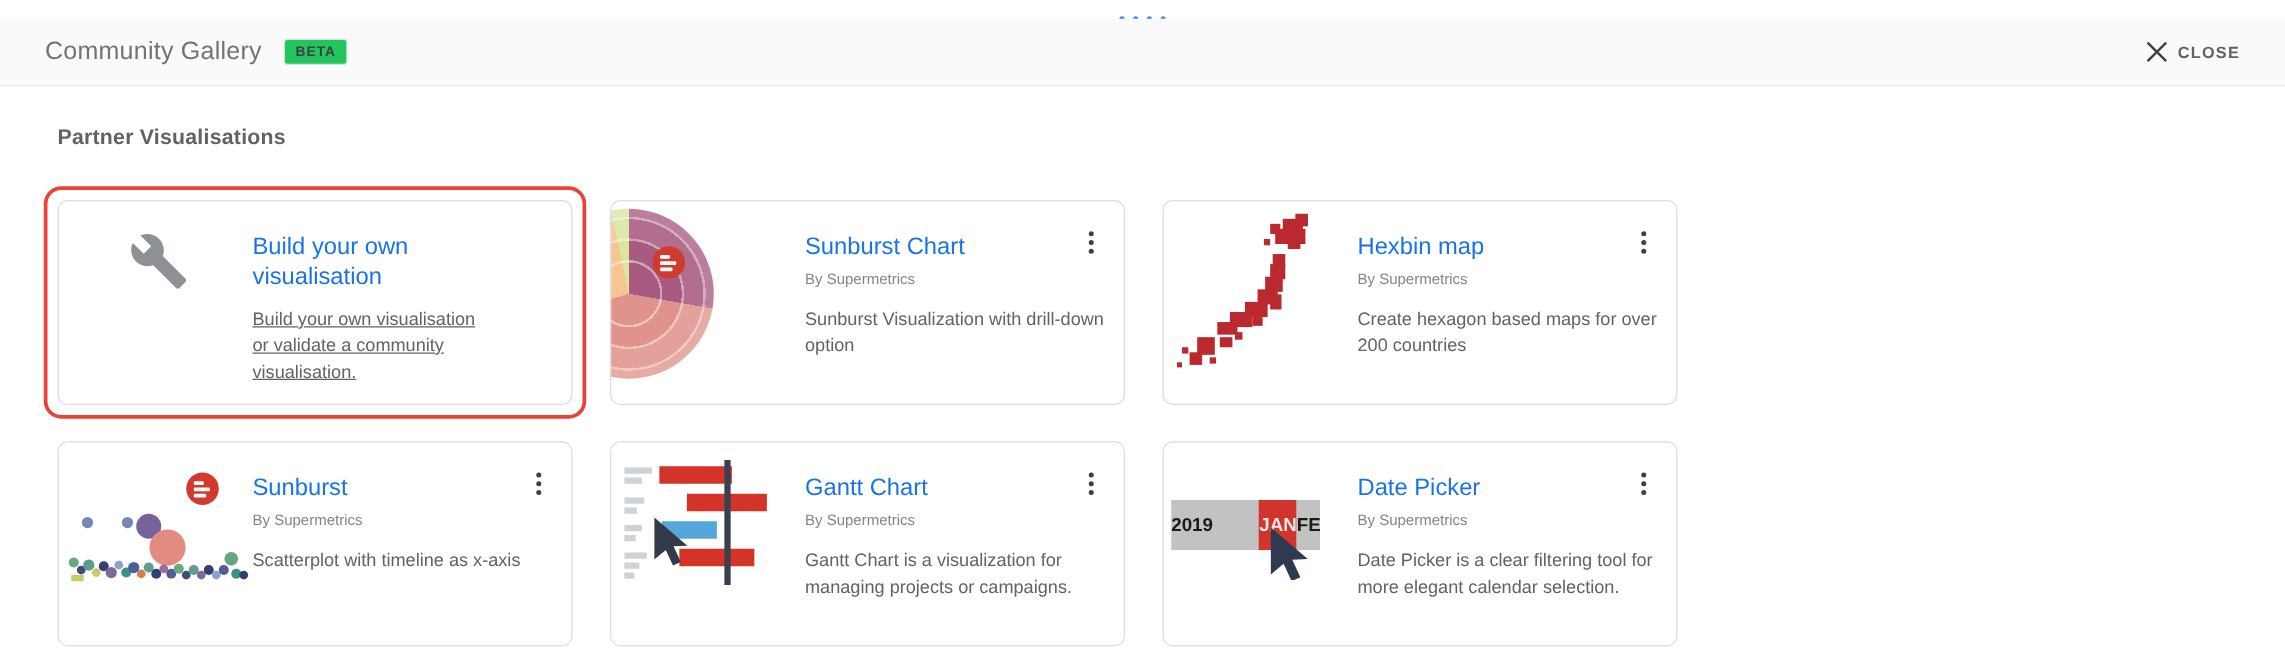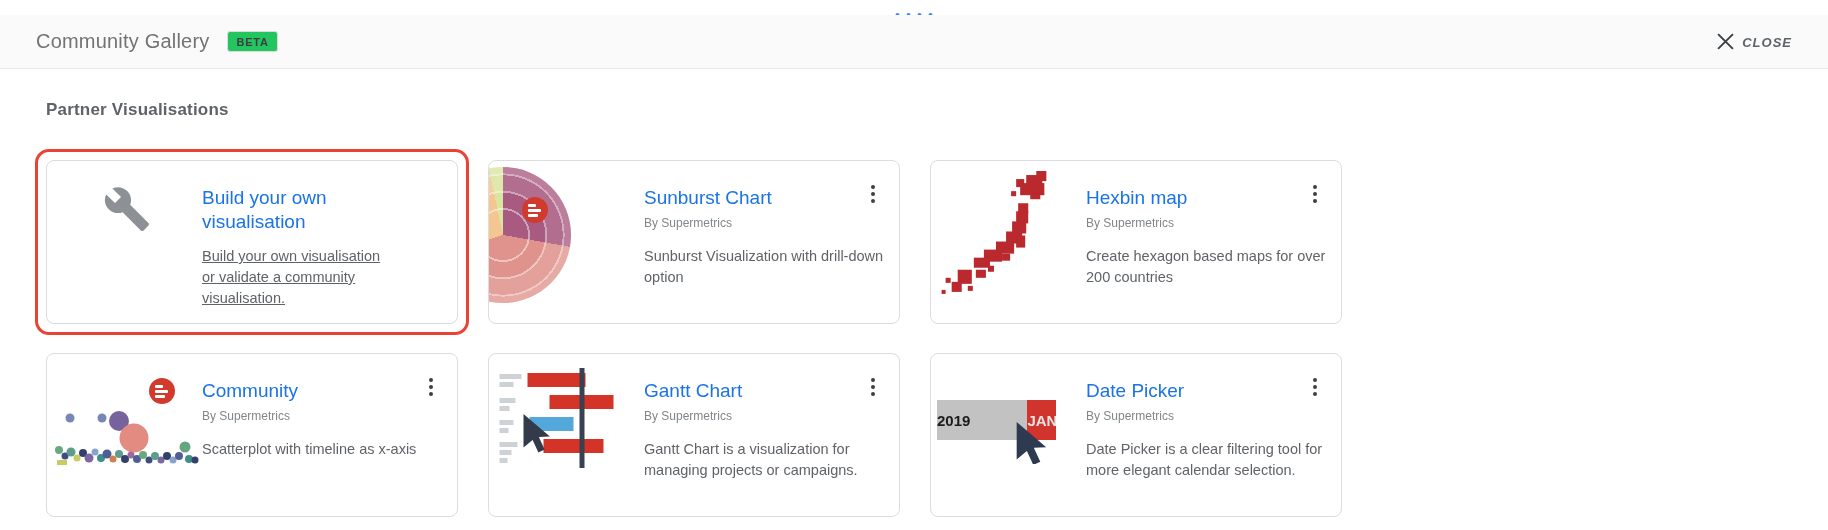--- a/index.html
+++ b/index.html
@@ -11,22 +11,22 @@
     display:flex; gap:7px; cursor:grab; }
   .drag-dots i { width:4px; height:4px; border-radius:50%; background:#4285f4; }
 
   
   .header { position:absolute; top:15px; left:0; right:0; height:54px;
     background:#fafafa; border-bottom:1px solid #e7e9ea;
     display:flex; align-items:center; padding:0 36px; }
   .header-title { font-size:20px; color:#737373; font-weight:400; letter-spacing:.2px; }
   .beta-badge { margin-left:18px; background:#22c55e; border:1px solid #dadce0; border-radius:3px;
     font-size:11px; font-weight:700; letter-spacing:.8px; color:#3c4043; padding:4px 8px 3px; }
-  .close-btn { margin-left:auto; display:flex; align-items:flex-end; gap:8px;
-    background:none; border:none; cursor:pointer;font-style:italic; }
+  .close-btn { margin-left:auto; display:flex; align-items:center; gap:8px;
+    background:none; border:none; cursor:pointer; }
   .close-btn svg { display:block; }
   .close-label { font-size:13px; font-weight:700; letter-spacing:1px; color:#5f6368; }
 
   
   .section-title { position:absolute; top:100px; left:46px;
     font-size:17px; font-weight:700; color:#5f6368; letter-spacing:.2px; }
 
   
   .grid { position:absolute; top:160px; left:46px;
     display:grid; grid-template-columns:repeat(3,412px); grid-auto-rows:164px;
@@ -66,21 +66,21 @@
   .sunburst::after { content:""; position:absolute; inset:0; border-radius:50%;
     background:radial-gradient(circle,
       transparent 0 26%, rgba(255,255,255,.45) 26% 28%,
       transparent 28% 44%, rgba(255,255,255,.45) 44% 46%,
       rgba(255,255,255,.12) 46% 62%, rgba(255,255,255,.5) 62% 64%,
       rgba(255,255,255,.22) 64% 80%, rgba(255,255,255,.55) 80% 82%,
       rgba(255,255,255,.35) 82% 100%); }
 
   
   .date-bar { position:absolute; left:6px; top:46px; width:119px; height:40px;
-    display:flex; overflow:hidden; background:#c2c2c2;gap:20px; }
+    display:flex; overflow:hidden; background:#c2c2c2; }
   .date-seg { display:flex; align-items:center; justify-content:center;
     font-weight:700; font-size:15px; color:#1b1b1b; }
   .seg-year { width:47px; }
   .seg-jan { width:44px; background:#d0342c; color:#e5e5e5;margin-left:37px; }
   .seg-next { flex:1; justify-content:flex-start; padding-left:0; }
 
   .thumb svg { position:absolute; }
 </style>
 </head>
 <body>
@@ -222,21 +222,21 @@
             <circle cx="142" cy="78" r="3.5" fill="#33406b"></circle>
           <rect x="4" y="78" width="10" height="5" fill="#c9cc66"></rect>
         </svg>
         <span class="sm-logo" style="left:102px;top:24px;">
             <i></i>
             <i></i>
             <i></i>
           </span>
       </div>
       <div class="content">
-        <div class="card-title">Community</div>
+        <div class="card-title">Sunburst</div>
         <div class="byline">By Supermetrics</div>
         <div class="desc">Scatterplot with timeline as x-axis</div>
       </div>
       <button class="kebab">
           <i></i>
           <i></i>
           <i></i>
         </button>
     </div>
   </div>

